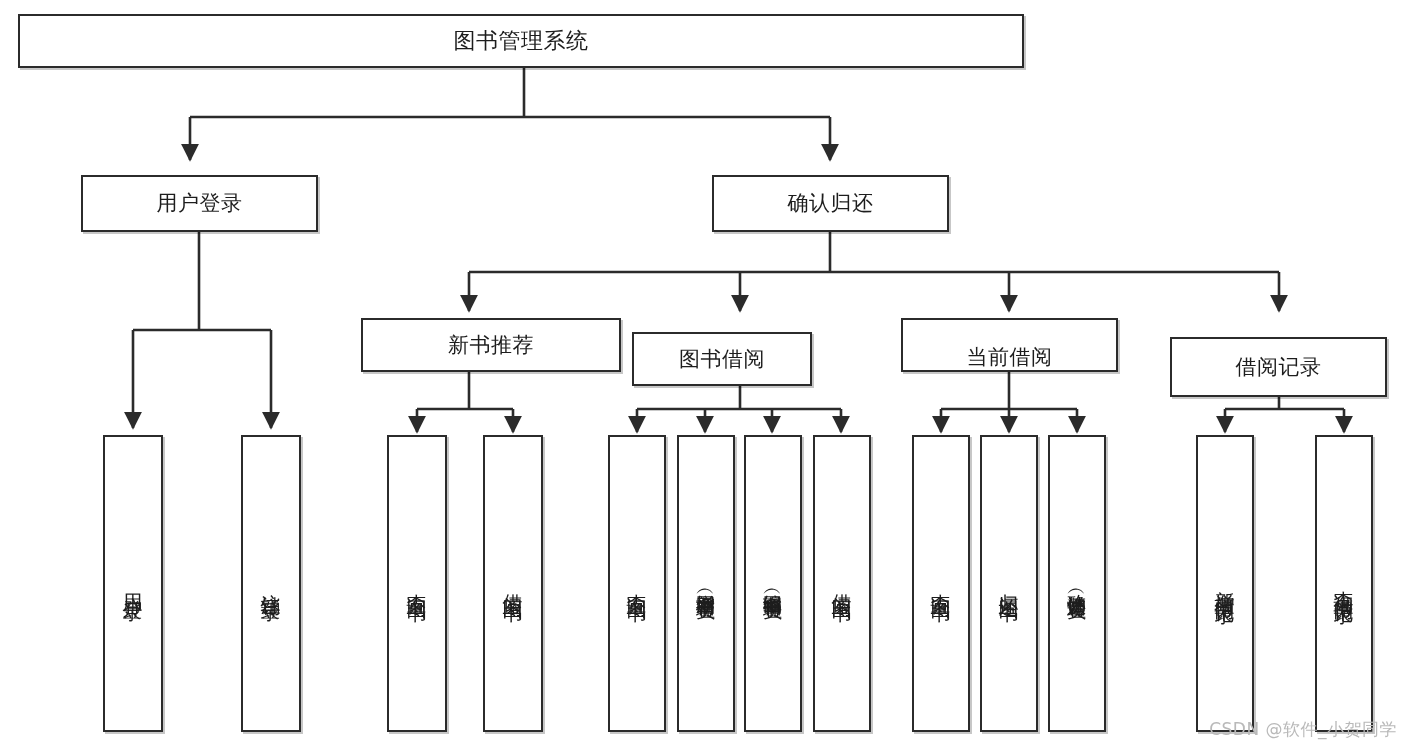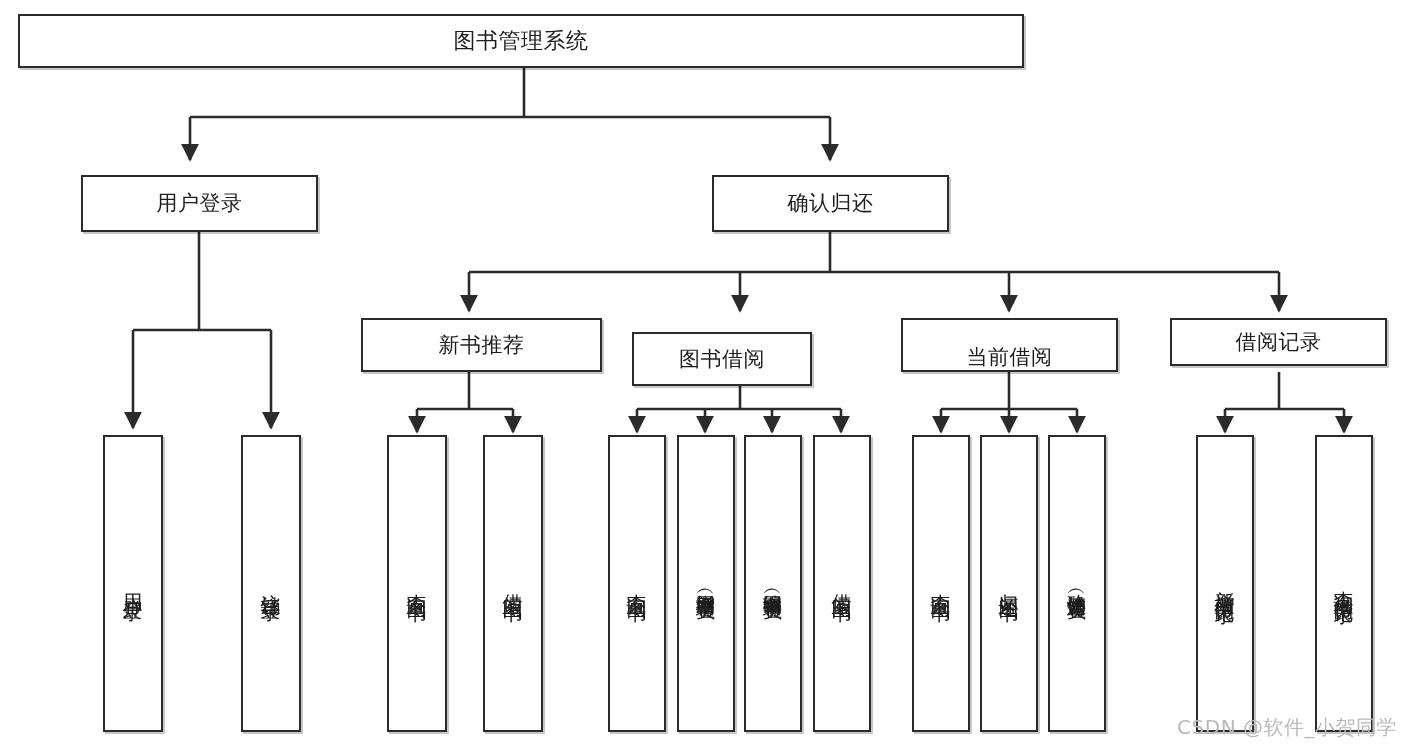--- a/index.html
+++ b/index.html
@@ -64,21 +64,21 @@
     line-height: 1;
   }
   .node.vert.tight .label {
     font-size: 19px;
     letter-spacing: 1px;
   }
   #watermark {
     position: absolute;
     right: 8px;
     bottom: 6px;
-    font-size: 20px;
+    font-size: 17px;
     color: #b9b9b9;
     letter-spacing: 0.5px;
     white-space: nowrap;
     user-select: none;
   }
 </style>
 </head>
 <body>
 
 <div id="canvas">
@@ -138,30 +138,30 @@
     <span class="label">图书管理系统</span>
   </div>
 
   <div class="node horiz" style="left:81px; top:175px; width:237px; height:57px;">
     <span class="label">用户登录</span>
   </div>
   <div class="node horiz" style="left:712px; top:175px; width:237px; height:57px;">
     <span class="label">确认归还</span>
   </div>
 
-  <div class="node horiz" style="left:361px; top:318px; width:241px; height:54px;">
+  <div class="node horiz" style="left:361px; top:318px; width:260px; height:54px;">
     <span class="label">新书推荐</span>
   </div>
   <div class="node horiz" style="left:632px; top:332px; width:180px; height:54px;">
     <span class="label">图书借阅</span>
   </div>
   <div class="node horiz" style="left:901px; top:318px; width:217px; height:54px;align-items:flex-end;">
     <span class="label">当前借阅</span>
   </div>
-  <div class="node horiz" style="left:1170px; top:318px; width:217px; height:48px;">
+  <div class="node horiz" style="left:1170px; top:337px; width:217px; height:60px;">
     <span class="label">借阅记录</span>
   </div>
 
   <div class="node vert" style="left:103px; top:435px; width:60px; height:297px;">
     <span class="label">用户登录</span>
   </div>
   <div class="node vert" style="left:241px; top:435px; width:60px; height:297px;">
     <span class="label">注销登录</span>
   </div>
 

